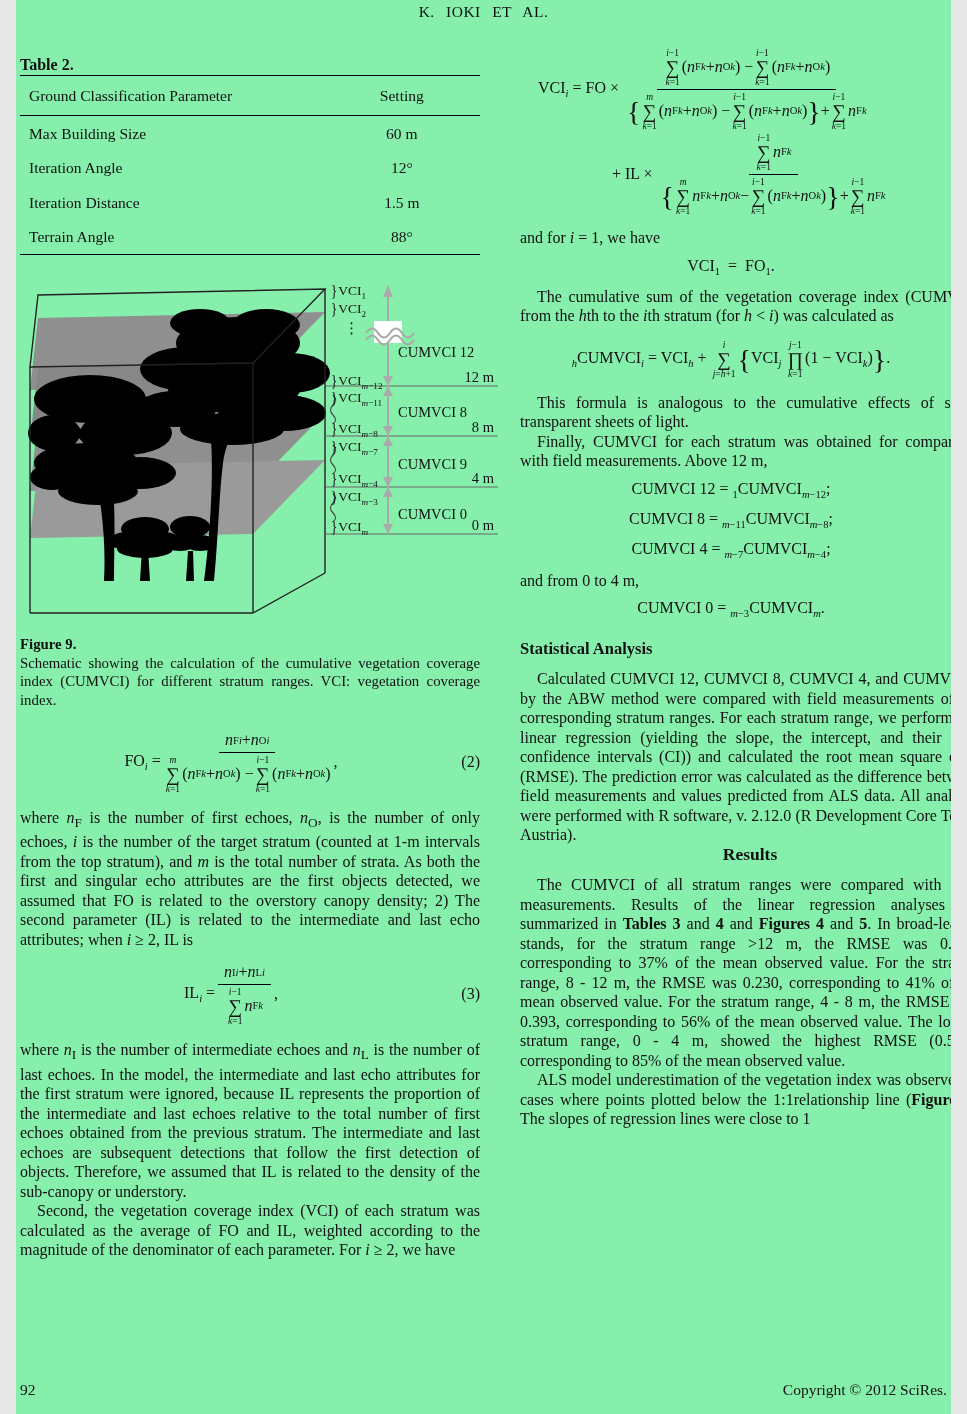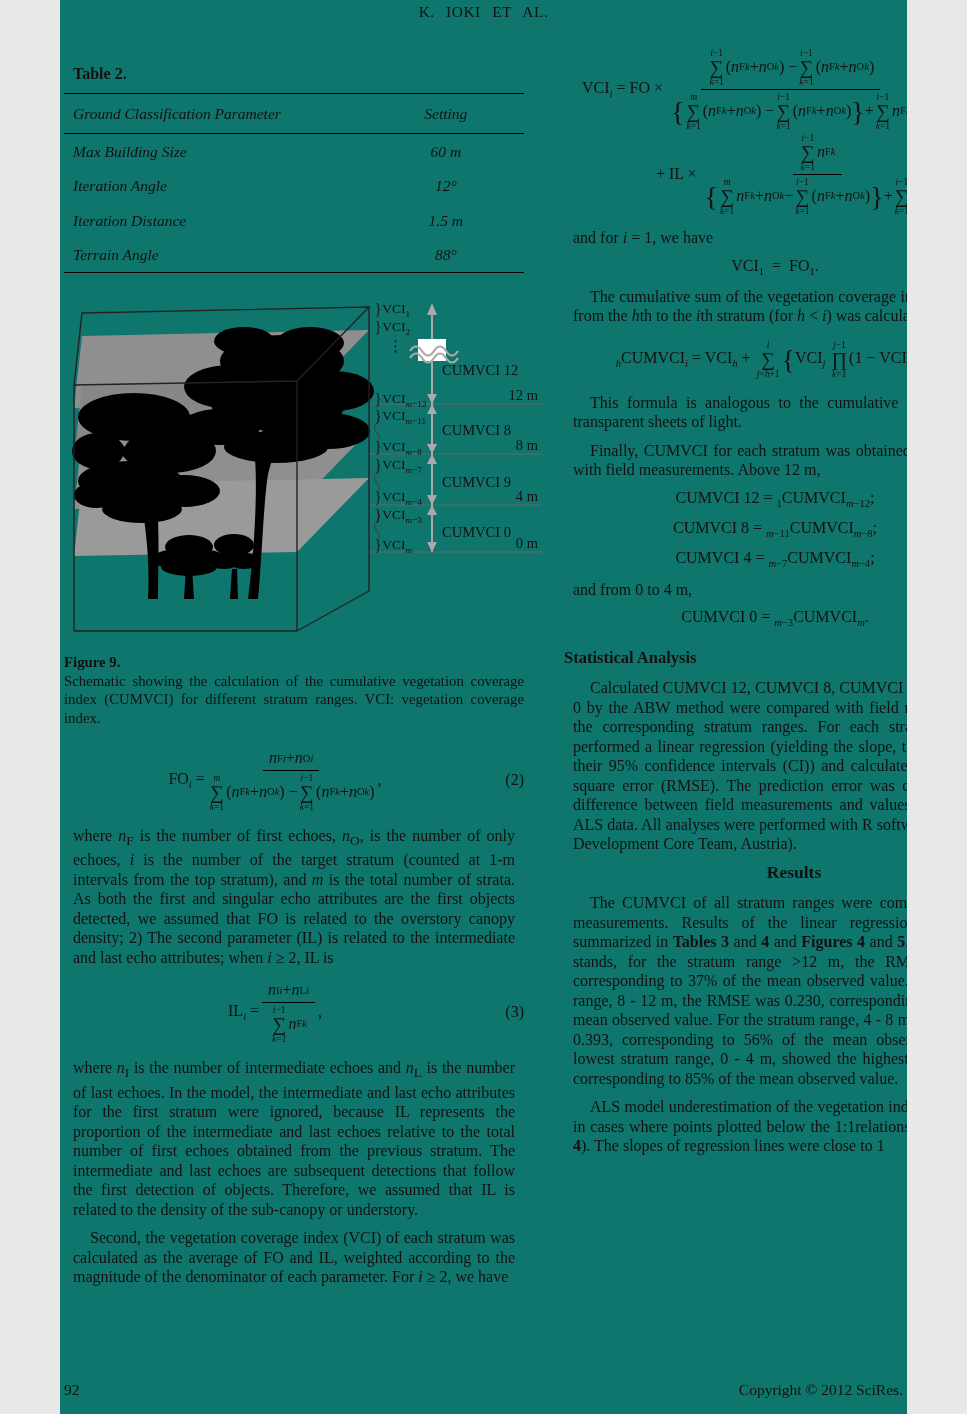--- a/index.html
+++ b/index.html
@@ -1,29 +1,29 @@
 <!DOCTYPE html>
 <html><head>
 <meta charset="utf-8">
 <style>
   html,body{margin:0;padding:0;background:#e8e8e8;}
-  .page{position:relative;width:847px;height:1414px;background:#0f766e;margin:0 auto;
+  .page{position:relative;width:935px;height:1414px;background:#86efac;margin:0 auto;
         font-family:"Liberation Serif","DejaVu Serif",serif;color:#111;overflow:hidden;}
   .running-head{position:absolute;top:3px;left:0;right:0;text-align:center;
         font-size:15.5px;word-spacing:7px;letter-spacing:.5px;}
   .col{position:absolute;width:460px;font-size:16px;line-height:19.5px;text-align:justify;}
   .col-left{left:4px;top:55px;}
   .col-right{left:504px;top:40px;}
-  p{margin:9px;}
+  p{margin:0;}
   .ind{text-indent:17px;}
   
   .blabel{font-weight:bold;}
   .tbl-caption{margin-bottom:9px;}
   table{width:100%;border-collapse:collapse;border-top:1.6px solid #000;border-bottom:1.6px solid #000;
-        font-size:15.5px;font-style:italic;}
+        font-size:15.5px;}
   th{font-weight:normal;border-bottom:1px solid #000;padding:10px 0;}
   th.l,td.l{text-align:left;padding-left:9px;}
   th.c,td.c{text-align:center;width:34%;}
   td{padding:7.5px 0;}
   
   .fig-art{position:relative;width:470px;height:346px;margin:26px 8px 8px;}
   .fig-art svg{position:absolute;left:0;top:0;}
   .flabel{position:absolute;font-size:13.5px;line-height:15px;white-space:nowrap;text-align:left;}
   .flabel sub,.rlabel sub{font-size:68%;}
   .brace{display:inline-block;transform:scaleY(1.35);margin-right:1px;font-size:13px;}

